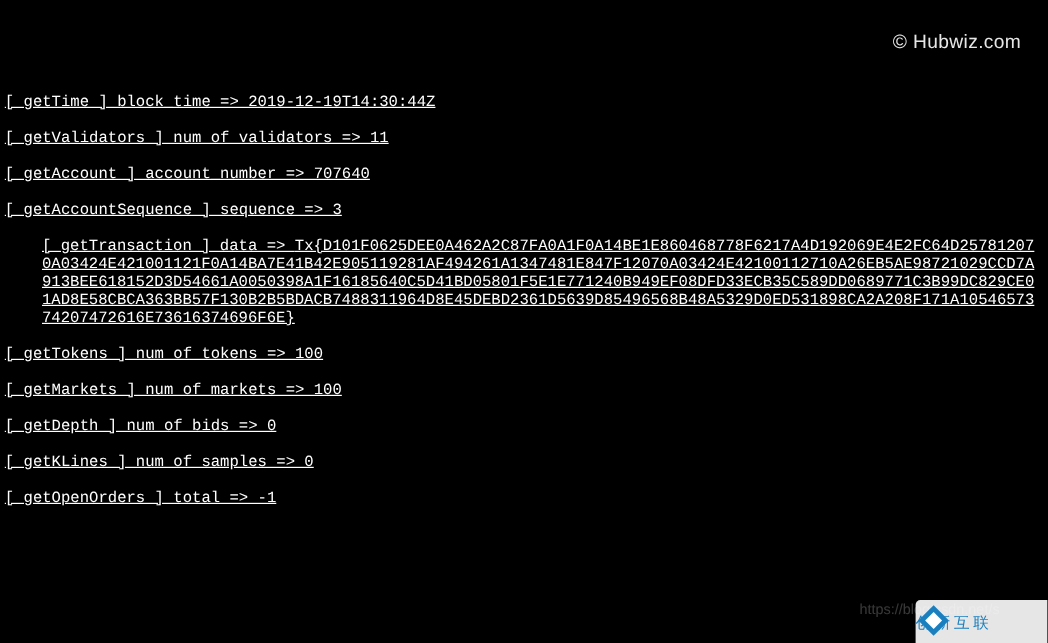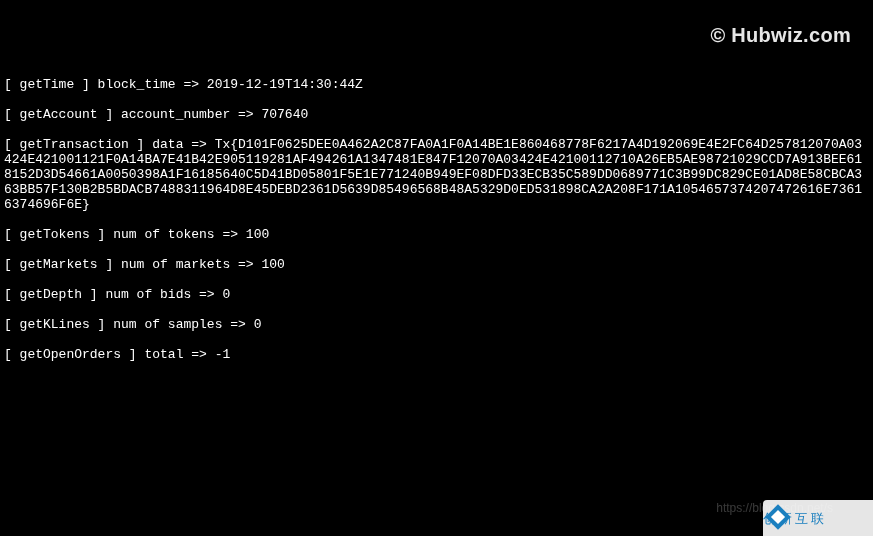--- a/index.html
+++ b/index.html
@@ -18,22 +18,22 @@
     width: 873px;
     height: 536px;
     overflow: hidden;
   }
   .watermark {
     position: absolute;
     top: 28px;
     right: 22px;
     color: #e6e6e6;
     font-family: Arial, Helvetica, sans-serif;
-    font-size: 20px;
-    font-weight: 700;
+    font-size: 16px;
+    font-weight: 400;
     letter-spacing: 0.3px;
     pointer-events: none;
   }
   .corner-logo {
     position: absolute;
     right: 0;
     bottom: 0;
     width: 110px;
     height: 36px;
     background: rgba(255,255,255,0.9);
@@ -65,31 +65,33 @@
   }
   .faint {
     position: absolute;
     bottom: 20px;
     right: 40px;
     color: rgba(255,255,255,0.22);
     font-family: Arial, Helvetica, sans-serif;
     font-size: 12px;
     pointer-events: none;
   }
-  .line { display: block; }
-  .wrap { white-space: pre-wrap; word-break: break-all; }
+  .line { display: block; text-decoration: underline; }
+  .wrap { white-space: pre-wrap; word-break: break-all; margin-left: 31px; }
 </style>
 </head>
 <body>
 
 
 
 <div class="terminal">
 <span class="line">[ getTime ] block_time =&gt; 2019-12-19T14:30:44Z</span>
+<span class="line">[ getValidators ] num of validators =&gt; 11</span>
 <span class="line">[ getAccount ] account_number =&gt; 707640</span>
+<span class="line">[ getAccountSequence ] sequence =&gt; 3</span>
 <span class="line wrap"><span>[ getTransaction ] data =&gt; </span><span>Tx{D101F0625DEE0A462A2C87FA0A1F0A14BE1E860468778F6217A4D192069E4E2FC64D257812070A03424E421001121F0A14BA7E41B42E905119281AF494261A1347481E847F12070A03424E42100112710A26EB5AE98721029CCD7A913BEE618152D3D54661A0050398A1F16185640C5D41BD05801F5E1E771240B949EF08DFD33ECB35C589DD0689771C3B99DC829CE01AD8E58CBCA363BB57F130B2B5BDACB7488311964D8E45DEBD2361D5639D85496568B48A5329D0ED531898CA2A208F171A1054657374207472616E73616374696F6E}</span></span>
 <span class="line">[ getTokens ] num of tokens =&gt; 100</span>
 <span class="line">[ getMarkets ] num of markets =&gt; 100</span>
 <span class="line">[ getDepth ] num of bids =&gt; 0</span>
 <span class="line">[ getKLines ] num of samples =&gt; 0</span>
 <span class="line">[ getOpenOrders ] total =&gt; -1</span>
 
 
 
 

